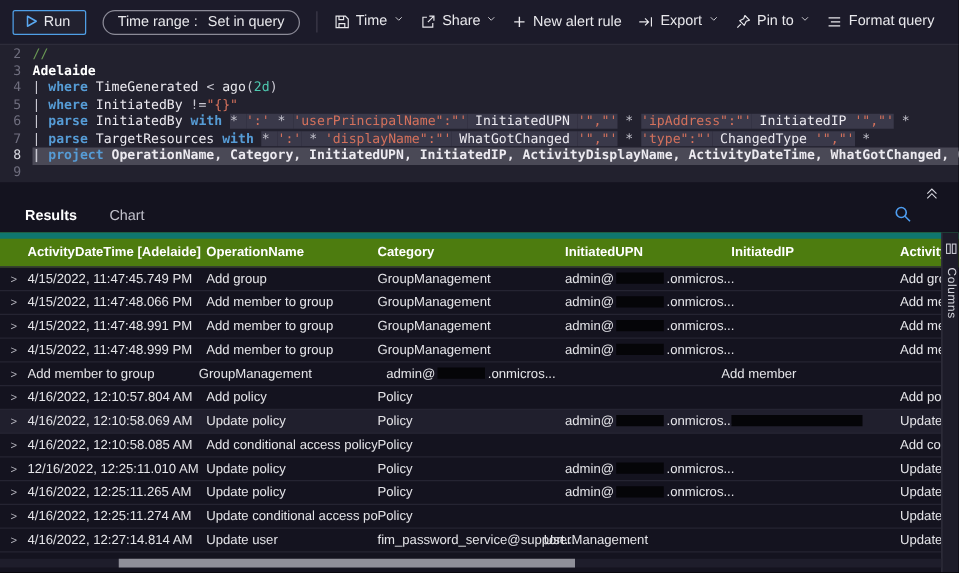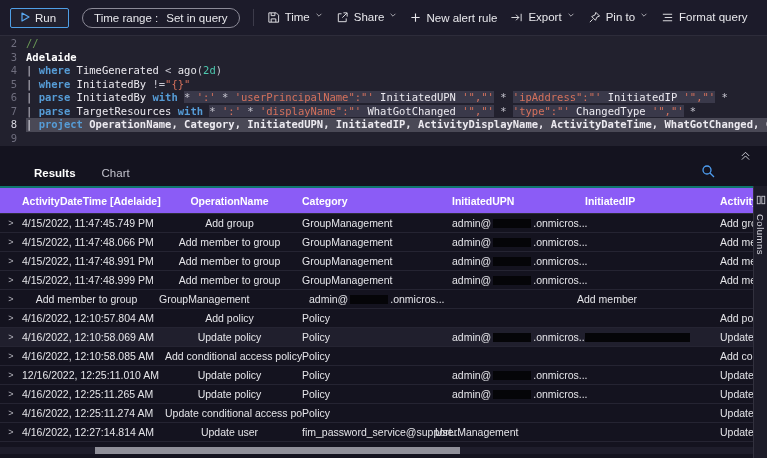--- a/index.html
+++ b/index.html
@@ -40,36 +40,36 @@
   .seg-str { color:#d4715c; }
   .seg-num { color:#4ec9b0; }
   .seg-cm { color:#6a9955; }
   .seg-tbl { color:#ffffff; font-weight:700; }
   .seg-fn { color:#e8e8ec; }
   .hl { background:#3a394a; }
   
   .collapse-bar { flex:none; height:14px; background:#14131f; position:relative; }
   .collapse-chevron { position:absolute; right:16px; top:1px; cursor:pointer; color:#d8d8e0; }
   
-  .tabsrow { flex:none; height:26px; display:flex; align-items:center; padding:0 34px; gap:26px; background:#14131f; }
+  .tabsrow { flex:none; height:26px; display:flex; align-items:center; padding:0 20px; gap:26px; background:#14131f; }
   .tab { font-size:11.5px; color:#c2c2cc; cursor:pointer; }
   .tab.active { color:#fff; font-weight:700; }
   .search-btn { margin-left:auto; margin-right:18px; cursor:pointer; }
   
   .thead { flex:none; height:28px; display:flex; align-items:center;
-    border-top:2px solid #0f766e; border-bottom:1px solid #2e2d3a;
-    font-size:10.5px; font-weight:700; color:#fff; background:#8b5cf6; padding-right:14px; }
+    border-top:5px solid #0f766e; border-bottom:1px solid #2e2d3a;
+    font-size:10.5px; font-weight:700; color:#fff; background:#4d7c0f; padding-right:14px; }
   .tbody { flex:1; overflow:hidden; padding-right:14px; }
   .trow { height:19px; display:flex; align-items:center; border-bottom:1px solid #252432;
     font-size:10.5px; color:#e4e4e8; cursor:default; }
   .trow.selected { background:#201f2d; }
   .cell { flex:none; overflow:hidden; white-space:nowrap; padding-right:8px; }
   .c-chev { width:22px; text-align:center; color:#b9b9c2; font-size:9px; padding-right:0; }
   .c-time { width:143px; }
-  .c-op   { width:137px;text-align:center; }
+  .c-op   { width:137px; }
   .c-cat  { width:150px; }
   .c-upn  { width:133px; overflow:visible; }
   .c-ip   { width:135px; }
   .c-disp { flex:1 1 auto; }
   .redact { display:inline-block; width:38px; height:9px; background:#050508; margin:0 2px; vertical-align:-1px; }
   .redact-wide { width:105px; margin:0; }
   
   .columns-rail { position:absolute; top:186px; right:0; bottom:0; width:14px;
     background:#1d1c29; border-left:1px solid #32313e;
     display:flex; flex-direction:column; align-items:center; padding-top:5px; gap:5px; cursor:pointer; }

